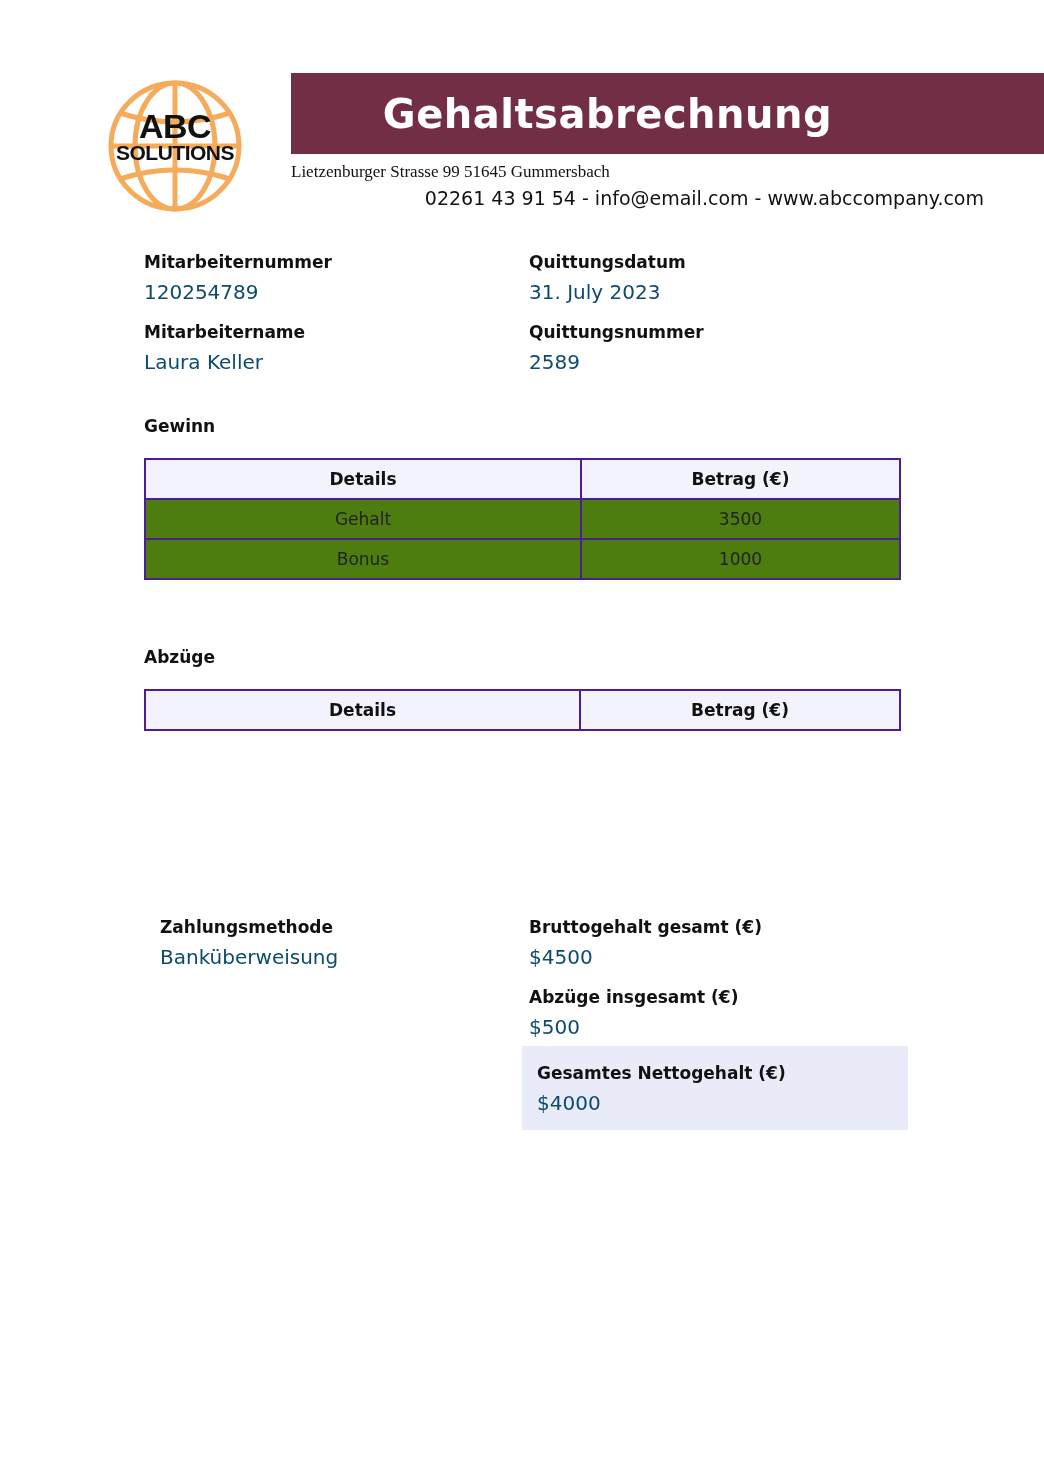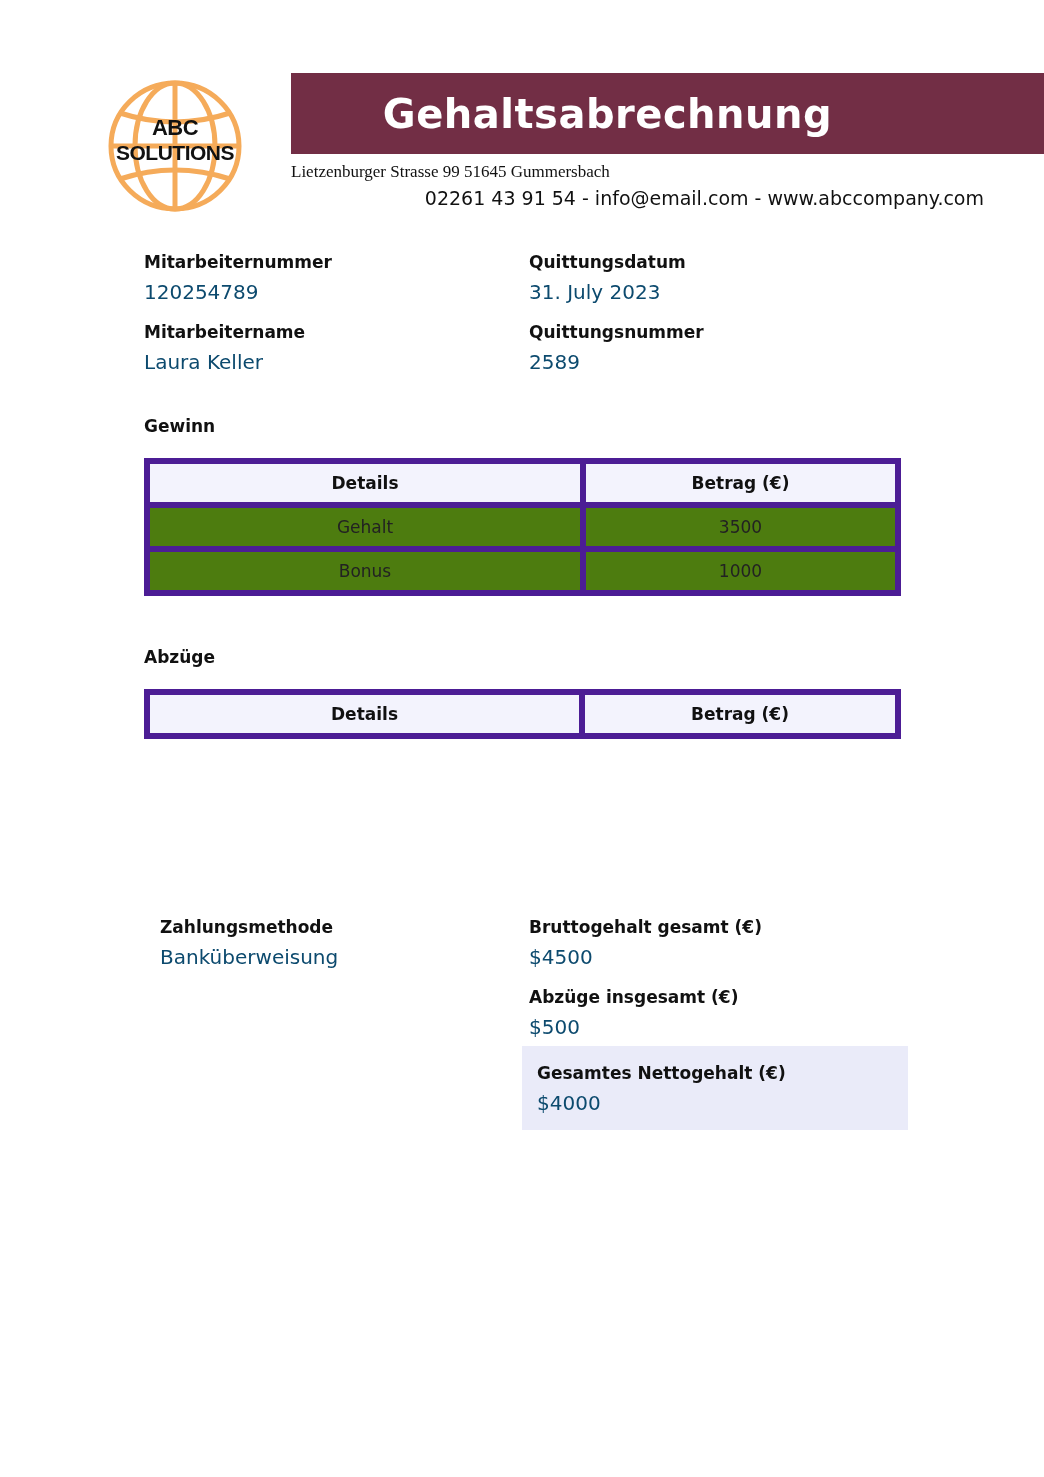--- a/index.html
+++ b/index.html
@@ -8,21 +8,21 @@
       font-family: "DejaVu Sans", sans-serif; color: #111;
     }
     .logo {
       position: absolute; left: 106px; top: 79px; width: 138px; height: 134px;
     }
     .logo svg { position: absolute; left: 0; top: 0; }
     .logo-text {
       position: absolute; left: 0; width: 138px; text-align: center;
       font-family: "Liberation Sans", sans-serif; font-weight: bold; color: #111;
     }
-    .logo-abc { top: 36px; font-size: 22px; letter-spacing: -0.5px; }
+    .logo-abc { top: 28px; font-size: 34px; letter-spacing: -0.5px; }
     .logo-sol { top: 62px; font-size: 21px; letter-spacing: -0.5px; }
 
     .title-band {
       position: absolute; left: 291px; top: 73px; width: 753px; height: 81px;
       background: #722e45;
       display: flex; align-items: center; justify-content: center; text-align: center;
     }
     .title-band h1 {
       margin: 0; color: #ffffff; font-size: 40px; font-weight: bold;
       font-family: "DejaVu Sans", sans-serif; letter-spacing: 0.5px;
@@ -43,21 +43,21 @@
 
     .section-title {
       position: absolute; left: 144px; font-weight: bold; font-size: 17px; color: #111;
     }
 
     table.grid {
       position: absolute; left: 144px; width: 757px;
       border-collapse: collapse; font-size: 17px;
     }
     table.grid th, table.grid td {
-      border: 6px solid #4c1d95; height: 38px; text-align: center; padding: 0;
+      border: 2px solid #4c1d95; height: 38px; text-align: center; padding: 0;
     }
     table.grid th { background: #f3f3fd; font-weight: bold; color: #111; }
     table.grid td { background: #4d7c0f; color: #222; }
     table.grid col.c1 { width: 436px; }
 
     .net-box {
       position: absolute; left: 522px; top: 1046px; width: 386px; height: 84px;
       background: #eaebf9;
     }
   </style>

